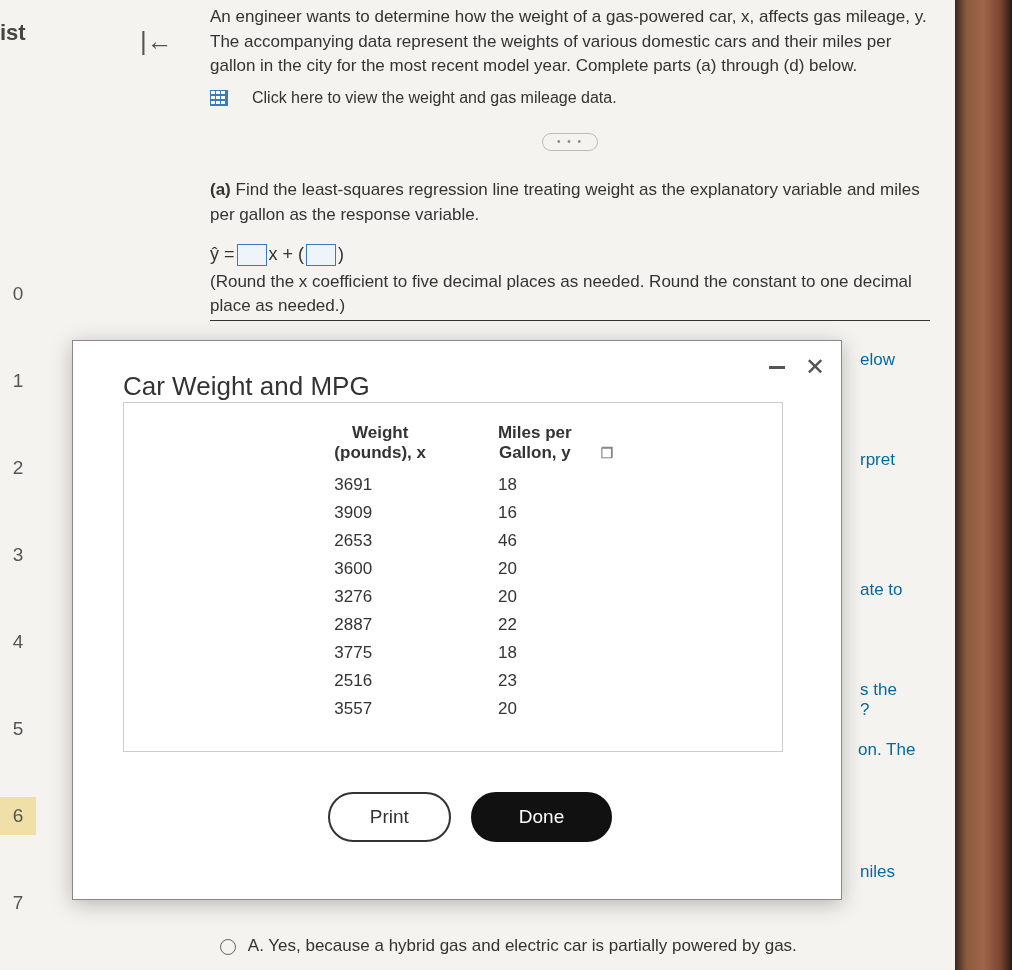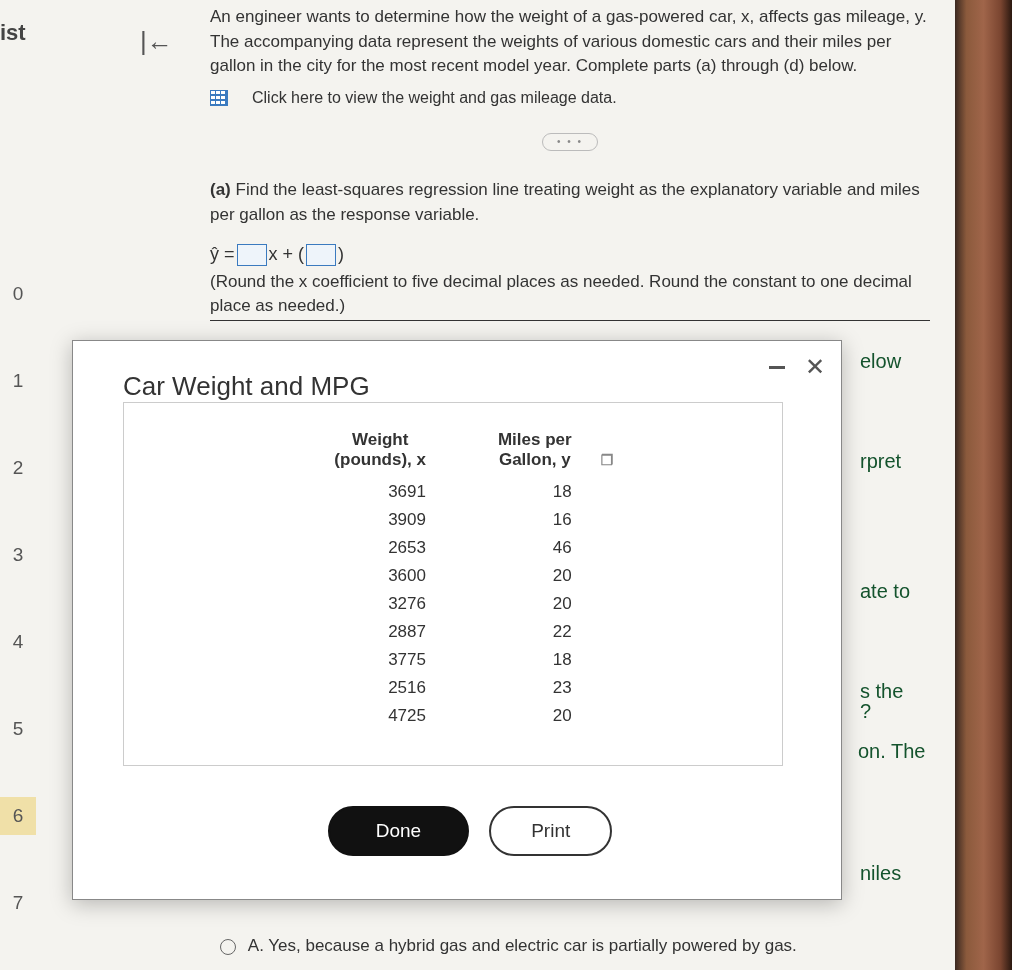--- a/index.html
+++ b/index.html
@@ -21,29 +21,29 @@
 .equation{margin-top:16px;font-size:18px;color:#333;display:flex;align-items:center;gap:2px}
 .input-box{display:inline-block;width:30px;height:22px;border:1px solid #3a7abf;background:#eef4fa;vertical-align:middle}
 .round-note{font-size:17px;color:#333;margin-top:4px;line-height:1.4}
 .underline{display:inline-block;border-bottom:1px solid #333;padding-bottom:2px}
 .modal{position:absolute;left:72px;top:340px;width:770px;height:560px;background:#fff;border:1px solid #888;box-shadow:0 4px 20px rgba(0,0,0,0.25);padding:30px 24px 20px 50px}
 .modal-controls{position:absolute;right:16px;top:14px;display:flex;gap:20px;font-size:22px;color:#555;align-items:center}
 .minimize{width:16px;height:3px;background:#555}
 .close-x{font-size:24px;font-weight:300;line-height:1}
 .modal-title{font-size:26px;color:#333;font-weight:400;}
 .data-box{border:1px solid #ccc;padding:18px 40px 28px 40px;width:660px}
-.data-table{margin:7px auto;border-collapse:collapse}
+.data-table{margin:0 auto;border-collapse:collapse}
 .data-table th{font-size:17px;font-weight:700;color:#333;padding:2px 36px 8px 36px;text-align:center;vertical-align:top}
-.data-table td{font-size:17px;color:#333;padding:4px 36px;text-align:right}
+.data-table td{font-size:17px;color:#333;padding:4px 36px;text-align:left}
 .copy-icon{position:absolute;font-size:14px;color:#888;margin-left:30px;margin-top:2px}
 .modal-buttons{display:flex;gap:20px;justify-content:center;margin-top:40px}
 .btn{padding:12px 40px;border-radius:26px;font-size:19px;cursor:pointer}
 .btn-print{background:#fff;border:2px solid #333;color:#333}
 .btn-done{background:#111;border:2px solid #111;color:#fff;padding:12px 46px}
-.bg-snippets{position:absolute;color:#14532d;font-size:20px}
+.bg-snippets{position:absolute;color:#0369a1;font-size:17px}
 .answer-a{position:absolute;left:220px;bottom:14px;font-size:17px;color:#333}
 .radio{display:inline-block;width:16px;height:16px;border:1.5px solid #666;border-radius:50%;vertical-align:middle;margin-right:8px}
 .right-edge{position:absolute;right:0;top:0;width:57px;height:970px;background:linear-gradient(90deg,#3a2820 0%,#8b5a3c 20%,#a0654a 50%,#7a4530 80%,#2a1810 100%)}
 </style>
 </head>
 <body>
 
 <div class="page">
   <div class="sidebar-title">ist</div>
   <div class="collapse-btn">|←</div>
@@ -148,26 +148,26 @@
             </tr>
             <tr>
               <td>3775</td>
               <td>18</td>
             </tr>
             <tr>
               <td>2516</td>
               <td>23</td>
             </tr>
             <tr>
-              <td>4725</td>
+              <td>3557</td>
               <td>20</td>
             </tr>
           </tbody>
       </table>
     </div>
     <div class="modal-buttons">
+      <button class="btn btn-print">Print</button>
       <button class="btn btn-done">Done</button>
-      <button class="btn btn-print">Print</button>
     </div>
   </div>
 </div>
 
 <div class="right-edge"></div>
 
 </body></html>

